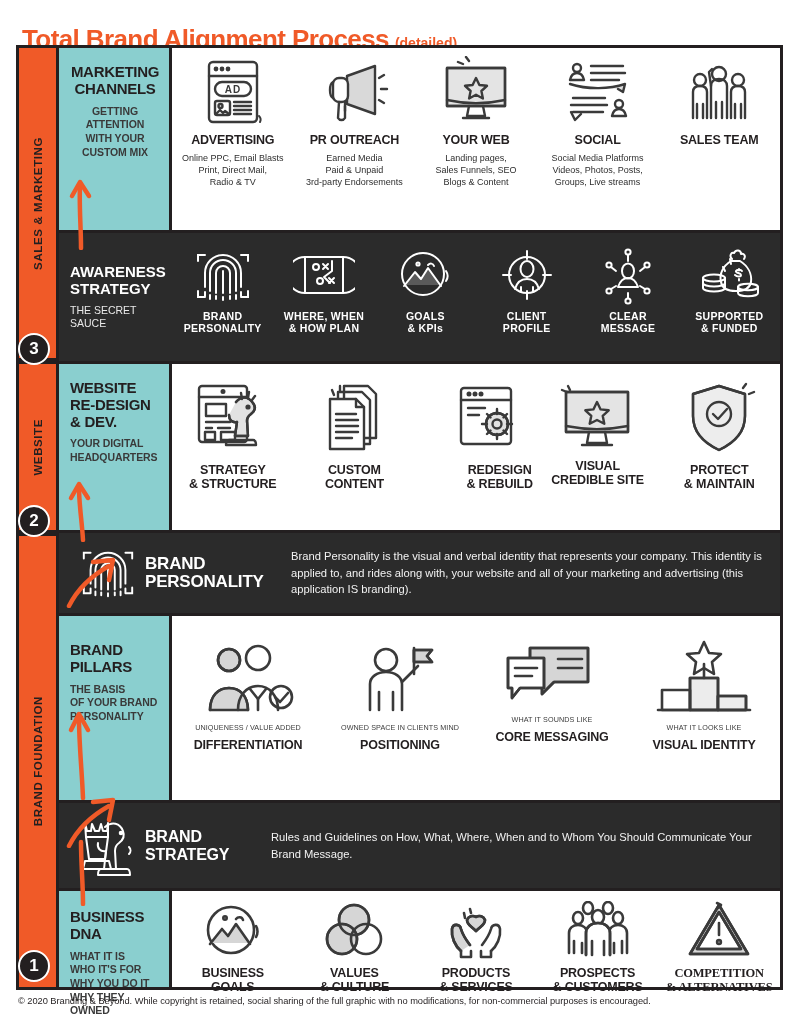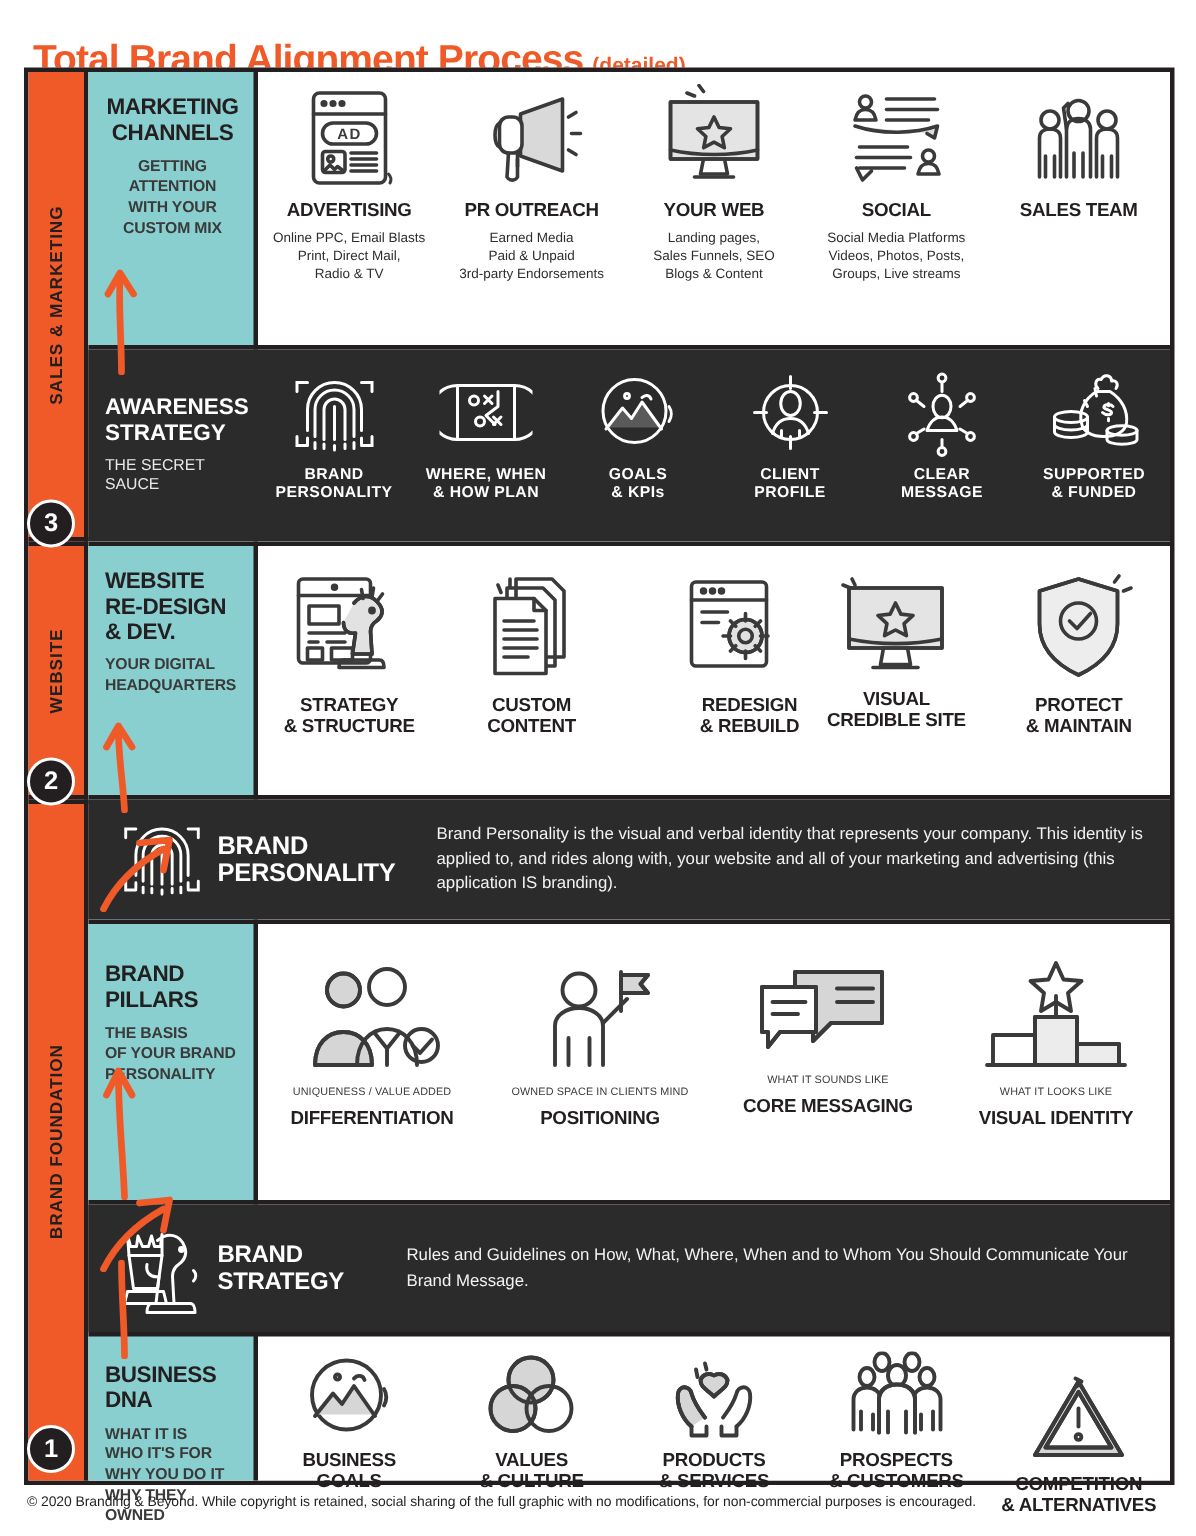--- a/index.html
+++ b/index.html
@@ -701,21 +701,21 @@
                 <line x1="10" y1="40" x2="10" y2="52"></line>
                   <line x1="18" y1="42" x2="18" y2="52"></line>
                 <line x1="50" y1="42" x2="50" y2="52"></line>
                   <line x1="58" y1="40" x2="58" y2="52"></line>
               </svg>
             </span>
             <div class="cell-head" style="white-space:pre-line">PROSPECTS
 &amp; CUSTOMERS</div>
           </div>
 
-          <div class="cell" style="padding-top:26px;">
+          <div class="cell" style="padding-top:10px;font-family:Liberation Serif, serif;">
             <span class="ic">
               <svg width="68" height="60" viewBox="0 0 68 60" fill="none" stroke="#3a3a3a" stroke-width="2.6" stroke-linecap="round" stroke-linejoin="round">
                 <path d="M34 4L63 53H5z" fill="#d6d6d6"></path>
                 <path d="M34 4L63 53H5z" fill="none"></path>
                 <path d="M34 11L56 48H12z" fill="#fff"></path>
                 <path d="M34 11L56 48H12z"></path>
                 <path d="M34 22v12"></path>
                 <circle cx="34" cy="41" r="1.9"></circle>
                 <path d="M32 2l4 2-3 3"></path>
               </svg>

